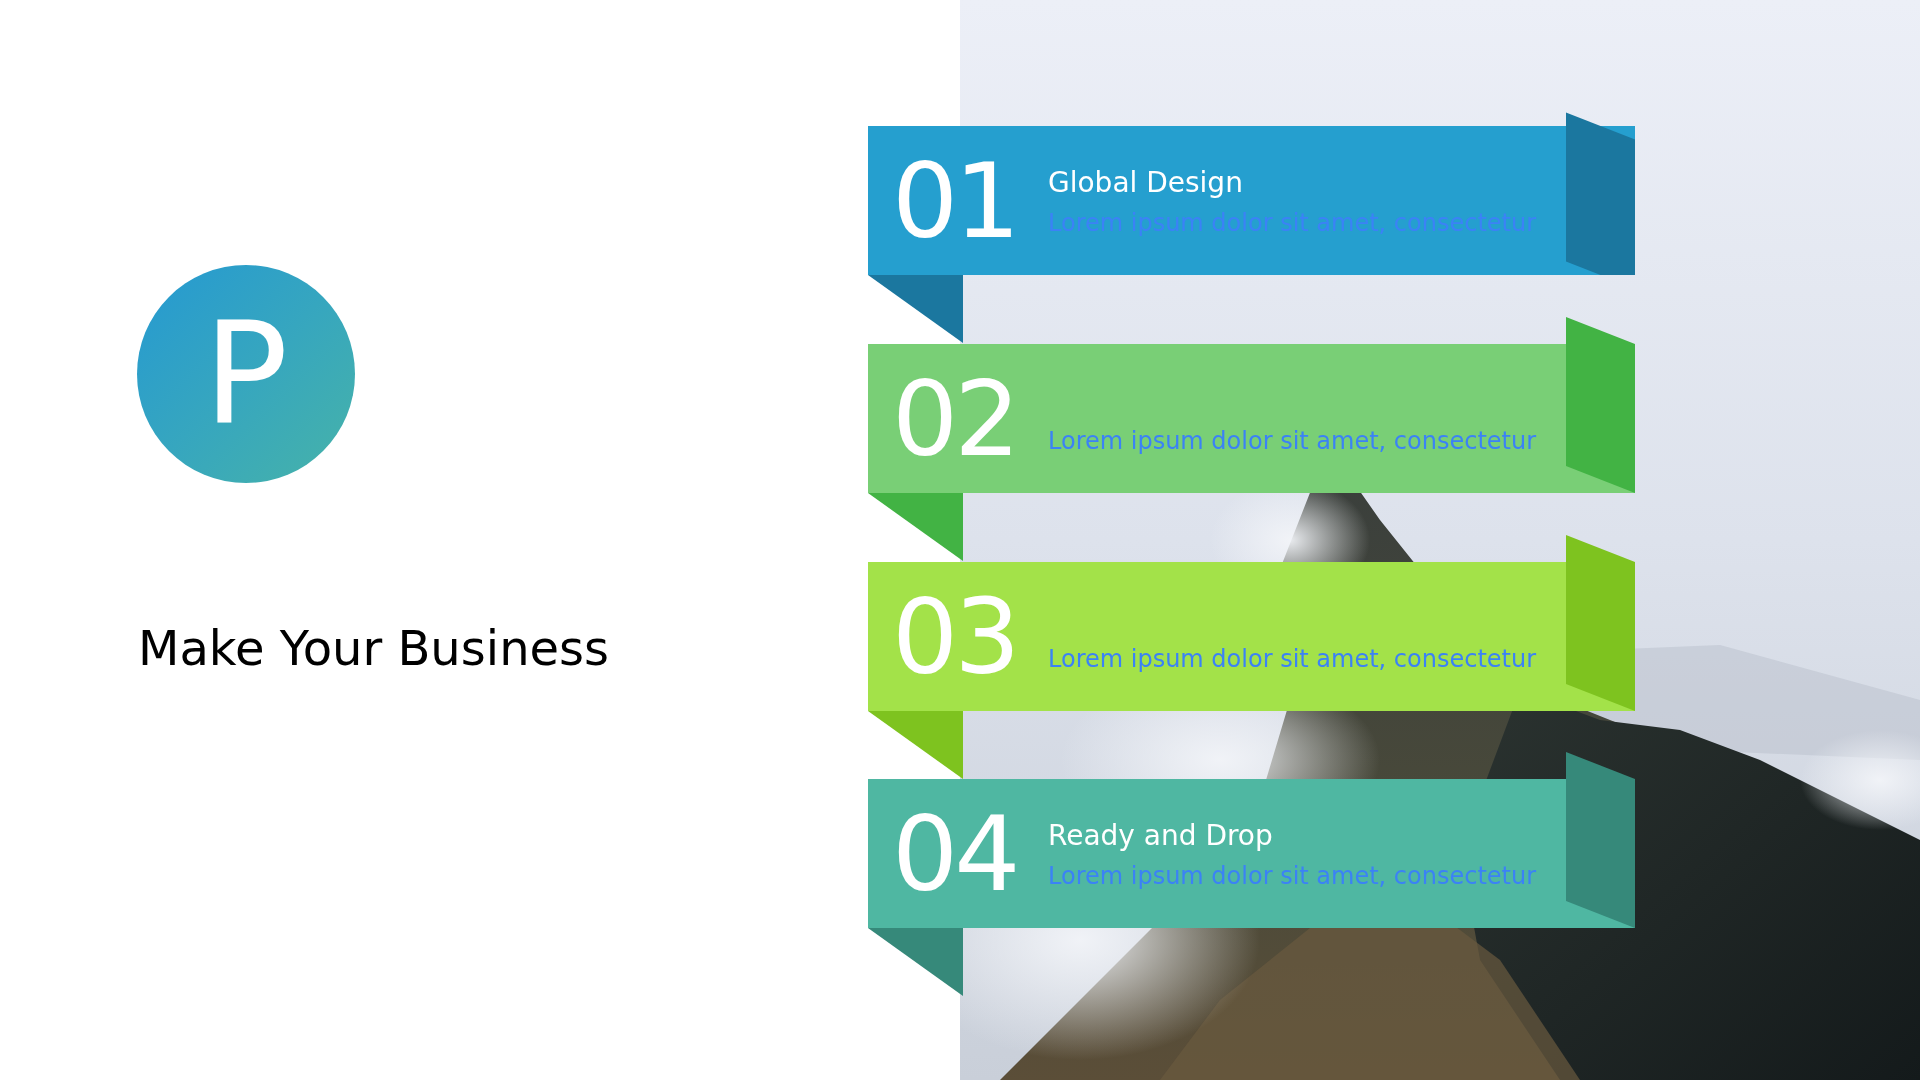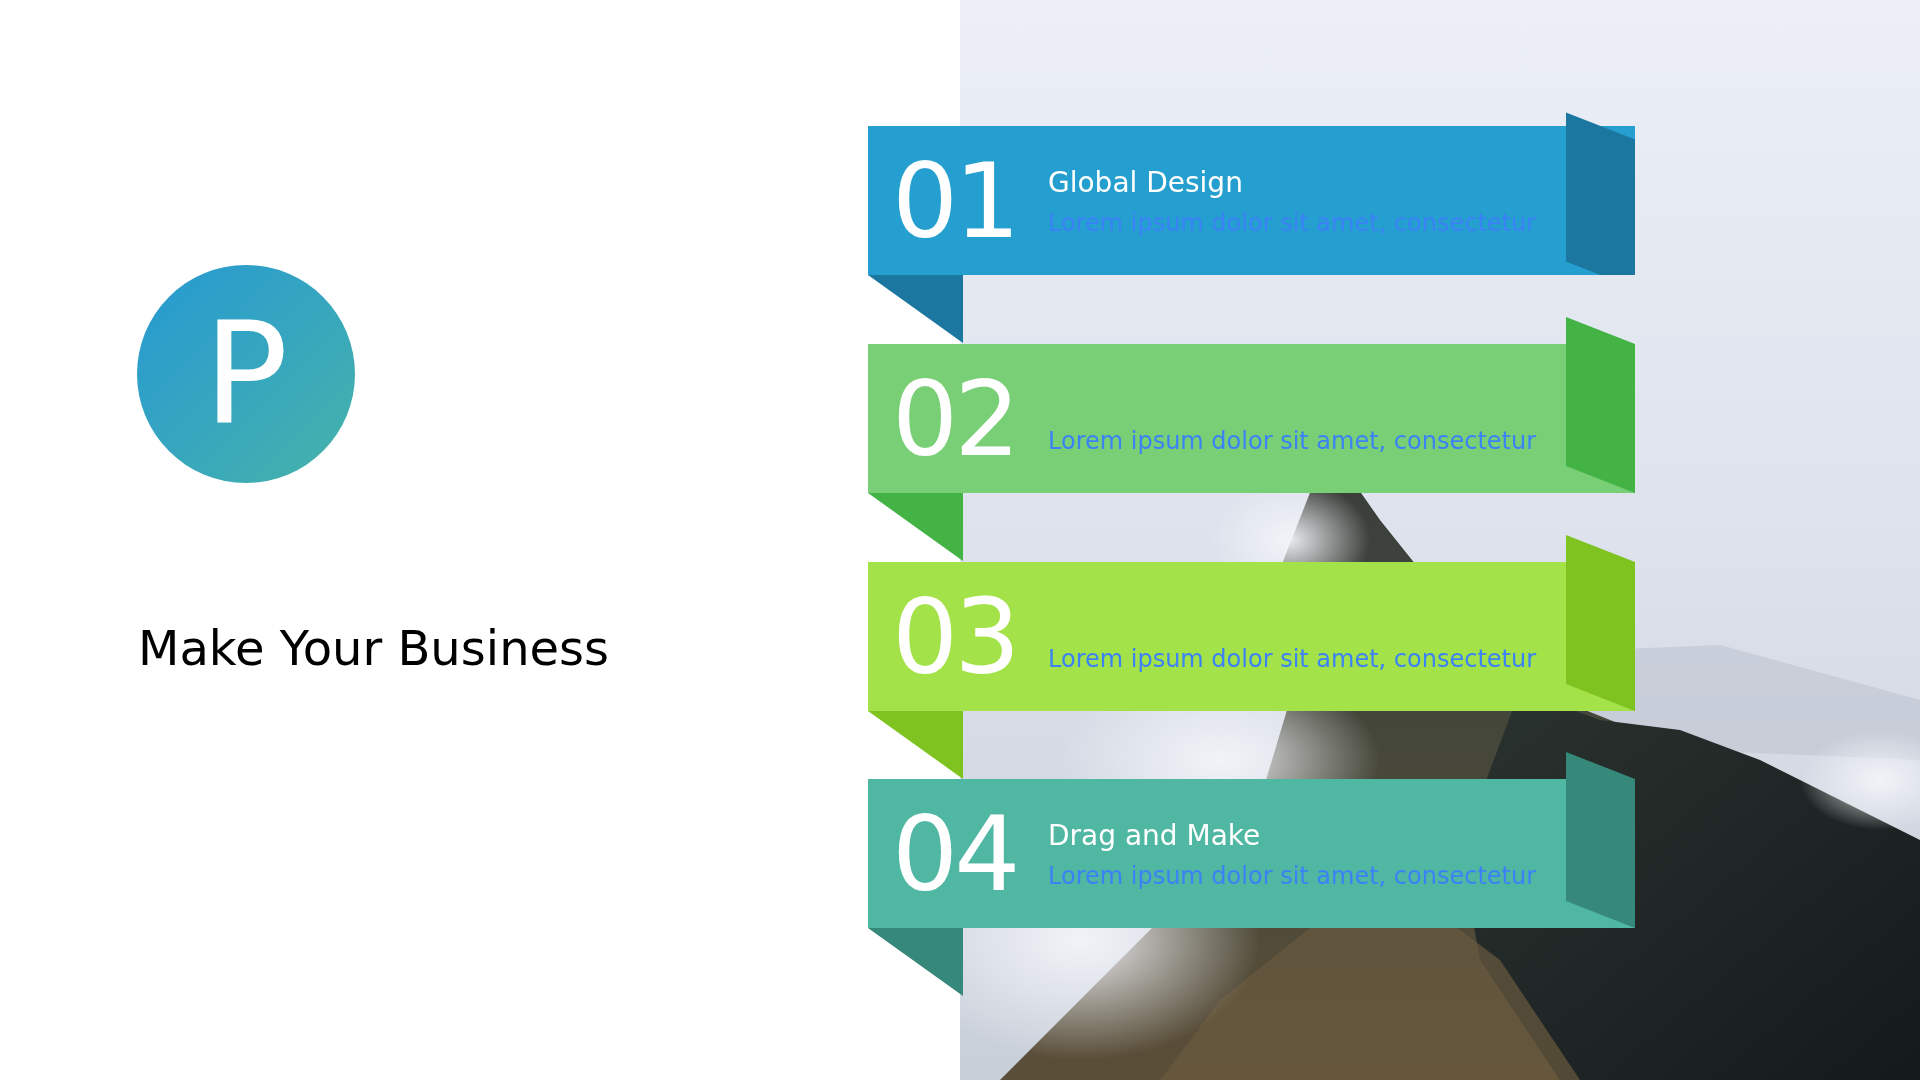--- a/index.html
+++ b/index.html
@@ -109,17 +109,17 @@
 
   <div class="ribbon" style="top:763px;">
     <svg class="fold-left" viewBox="0 0 95 68" width="95" height="68">
         <polygon points="0,0 95,0 95,68" fill="#36897a"></polygon>
       </svg>
     <div class="main" style="background:#4fb7a2;"></div>
     <svg class="fold-right" viewBox="0 0 69 176" width="69" height="176" style="top:-27px; height:176px;">
         <polygon points="0,0 69,27 69,176 0,149" fill="#36897a"></polygon>
       </svg>
     <div class="num">04</div>
-    <div class="r-title">Drag and Make</div>
+    <div class="r-title">Ready and Drop</div>
     <div class="r-desc">Lorem ipsum dolor sit amet, consectetur</div>
   </div>
 
 </div>
 
 </body></html>

